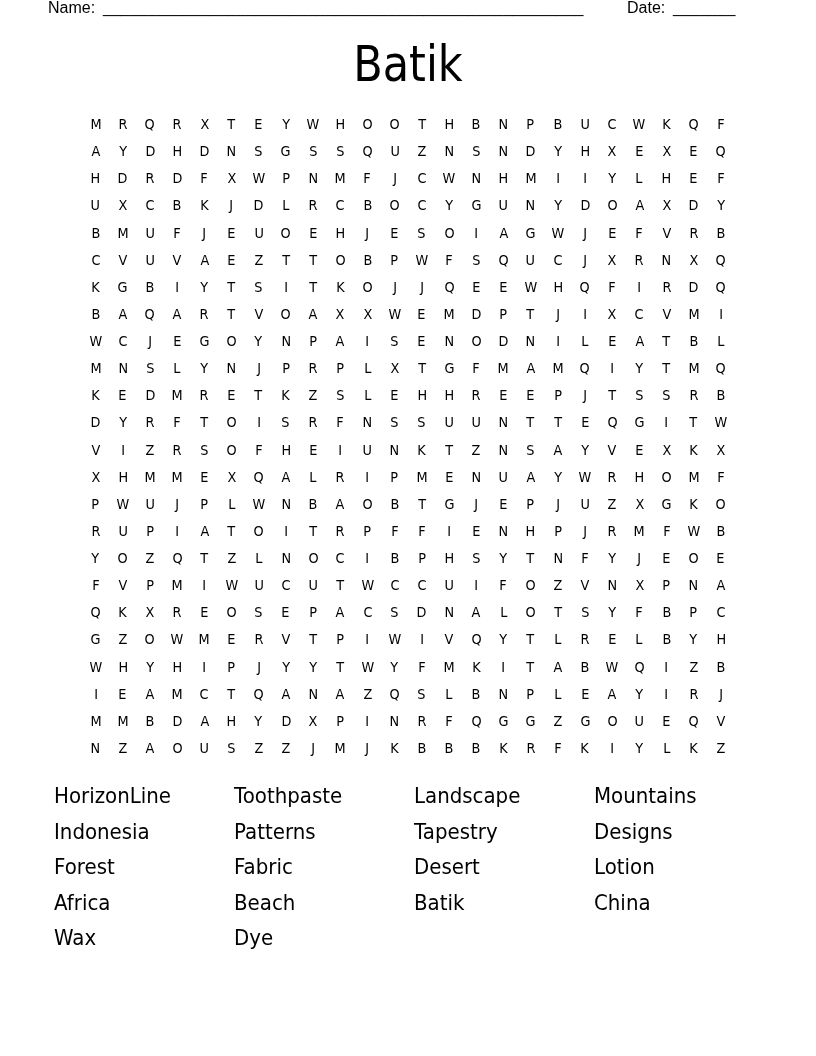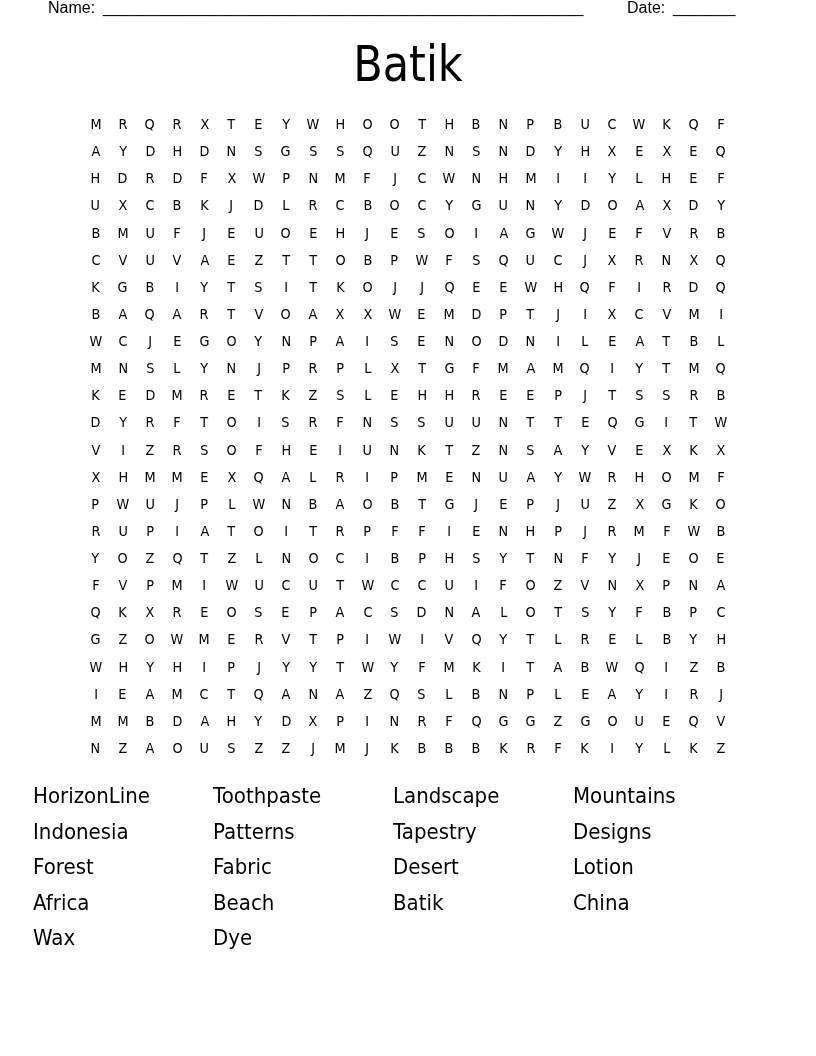--- a/index.html
+++ b/index.html
@@ -19,21 +19,21 @@
       transform: scaleX(0.86); transform-origin: 408px 0;
     }
     .grid { position: absolute; left: 82px; top: 111px; }
     .grid-row { display: flex; height: 27.13px; }
     .cell {
       width: 27.2px; height: 27.13px; text-align: center; line-height: 27px;
       font-family: "DejaVu Sans", sans-serif; font-size: 14px;
     }
     .cell span { display: inline-block; transform: scaleX(0.92); }
     .word-list {
-      position: absolute; left: 33px; top: 778px; width: 720px;
+      position: absolute; left: 54px; top: 778px; width: 720px;
       display: grid; grid-template-columns: 180px 180px 180px 180px;
       grid-auto-rows: 35.5px;
     }
     .word {
       font-family: "DejaVu Sans", sans-serif; font-size: 22px; line-height: 35px;
       white-space: nowrap; transform: scaleX(0.9); transform-origin: 0 0;
     }
   </style>
 </head>
 <body>

